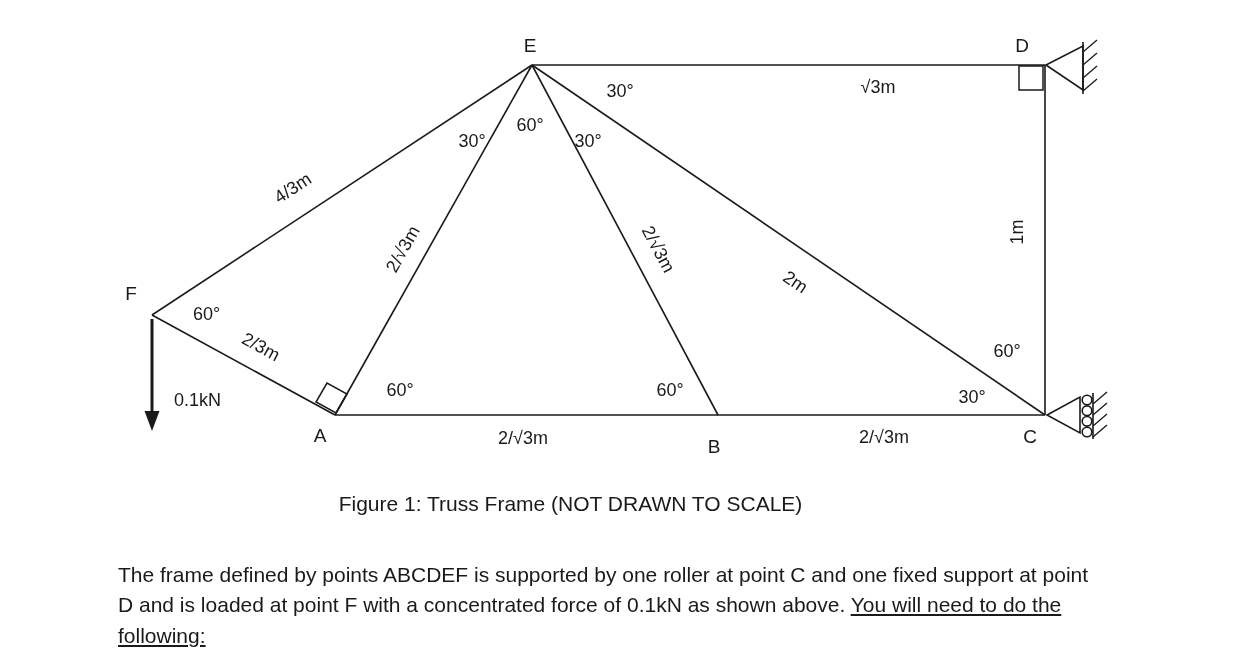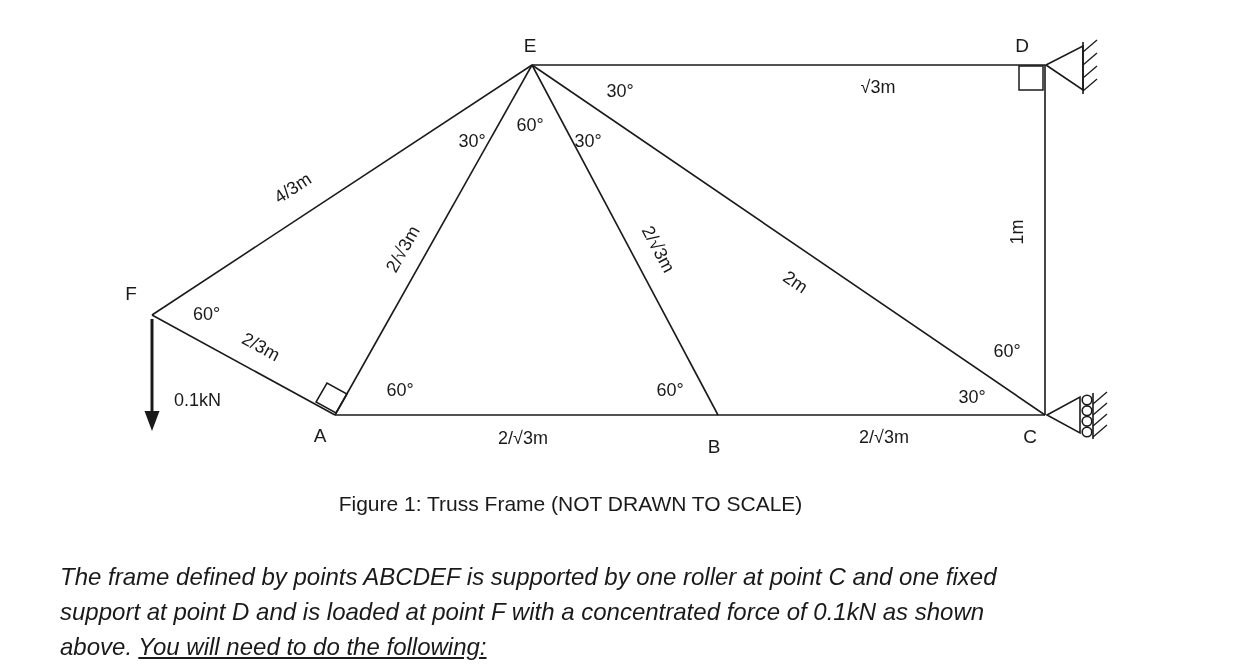--- a/index.html
+++ b/index.html
@@ -26,25 +26,24 @@
   .load-label { font-size: 18px; }
   .caption {
     width: 1084px;
     padding-left: 57px;
     box-sizing: border-box;
     text-align: center;
     font-size: 21px;
     margin-top: 18px;
   }
   .body-text {
-    margin: 44px 0 0 60px;
+    margin: 44px 0 0 118px;
     width: 985px;
-    font-size: 24px;
+    font-size: 21px;
     line-height: 1.45;
-    font-style: italic;
   }
   .underline { text-decoration: underline; }
 </style>
 </head>
 <body>
 
 <div class="page">
 
   <svg width="1242" height="470" viewBox="0 0 1242 470">
 

